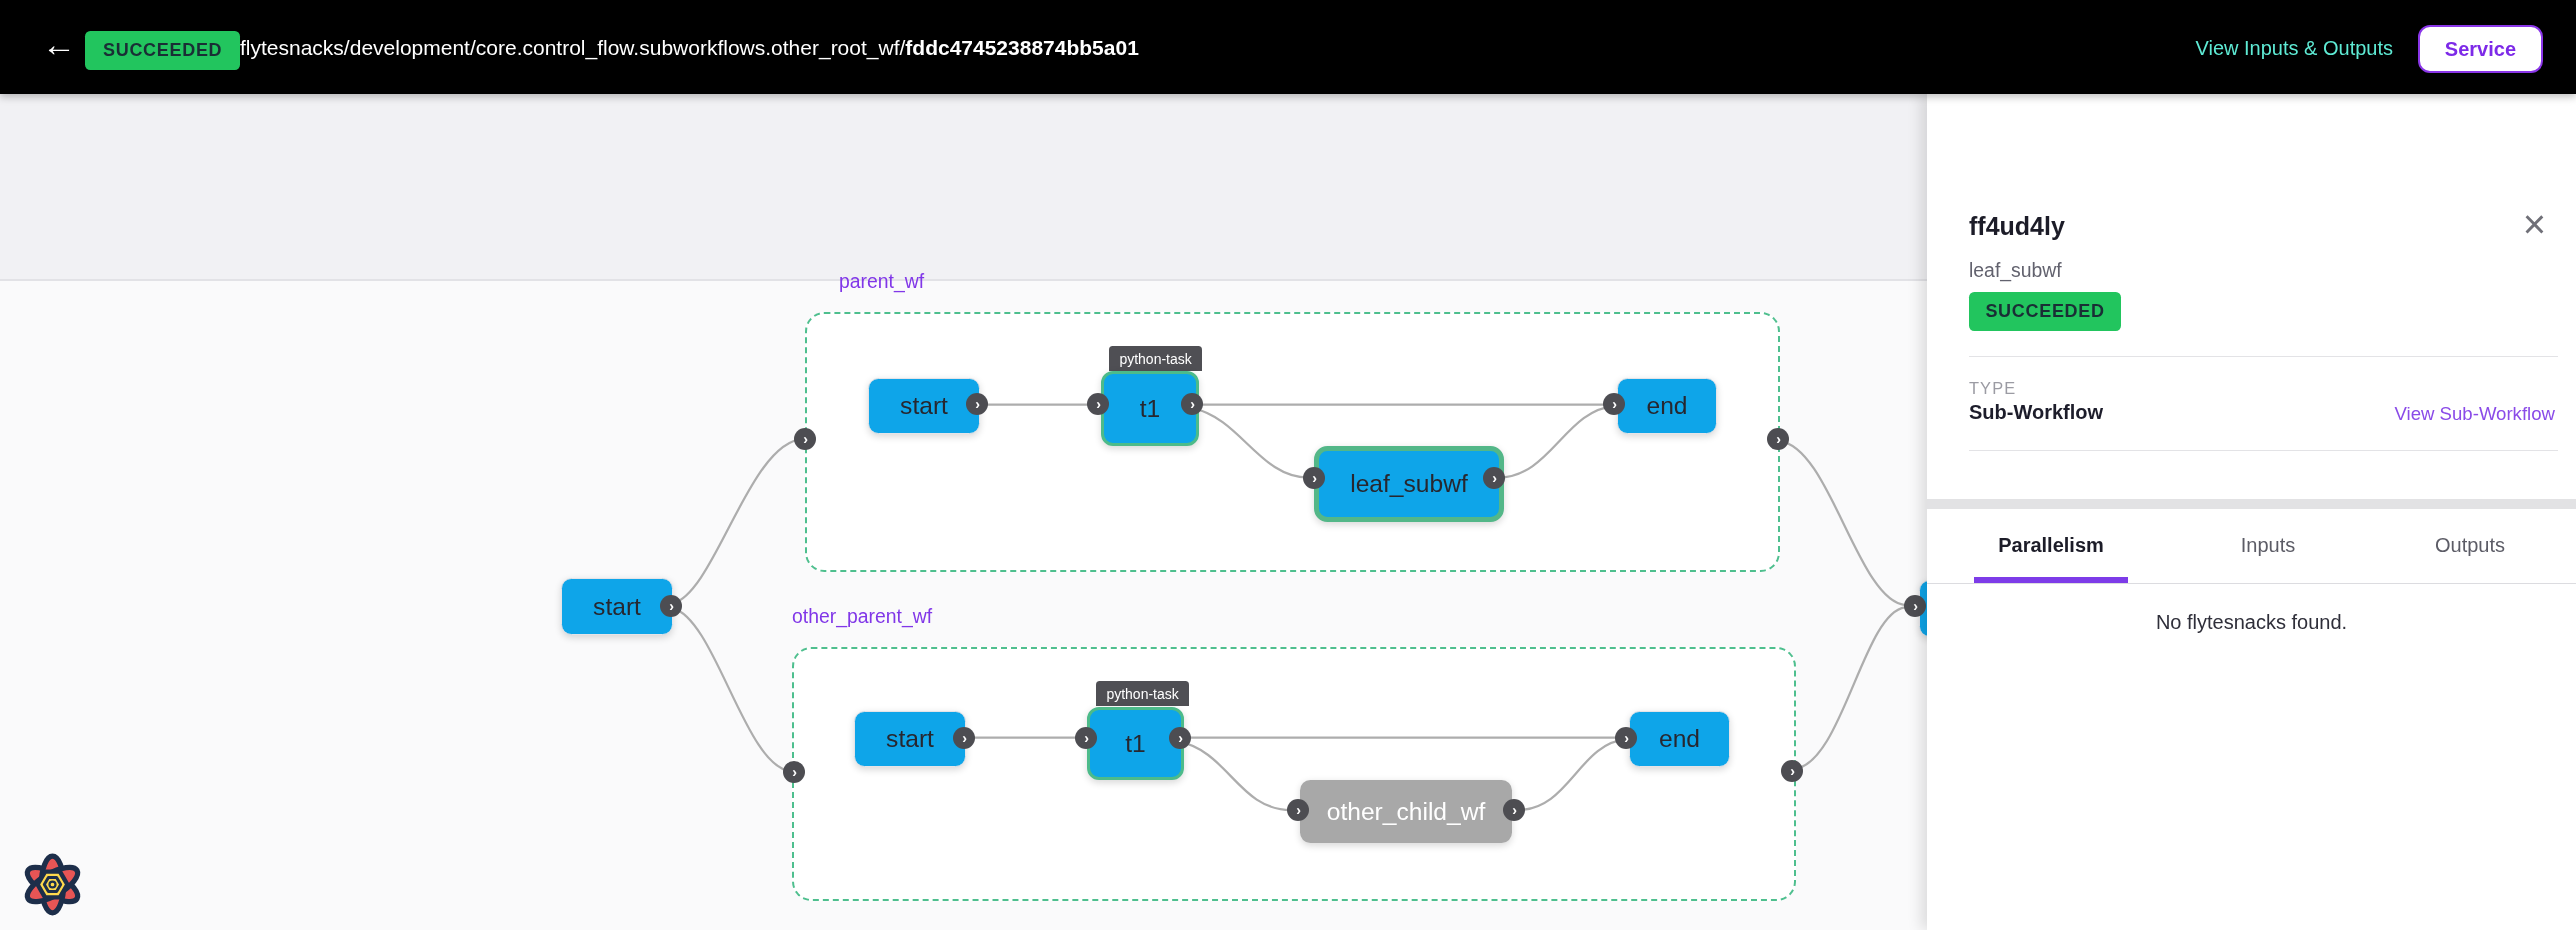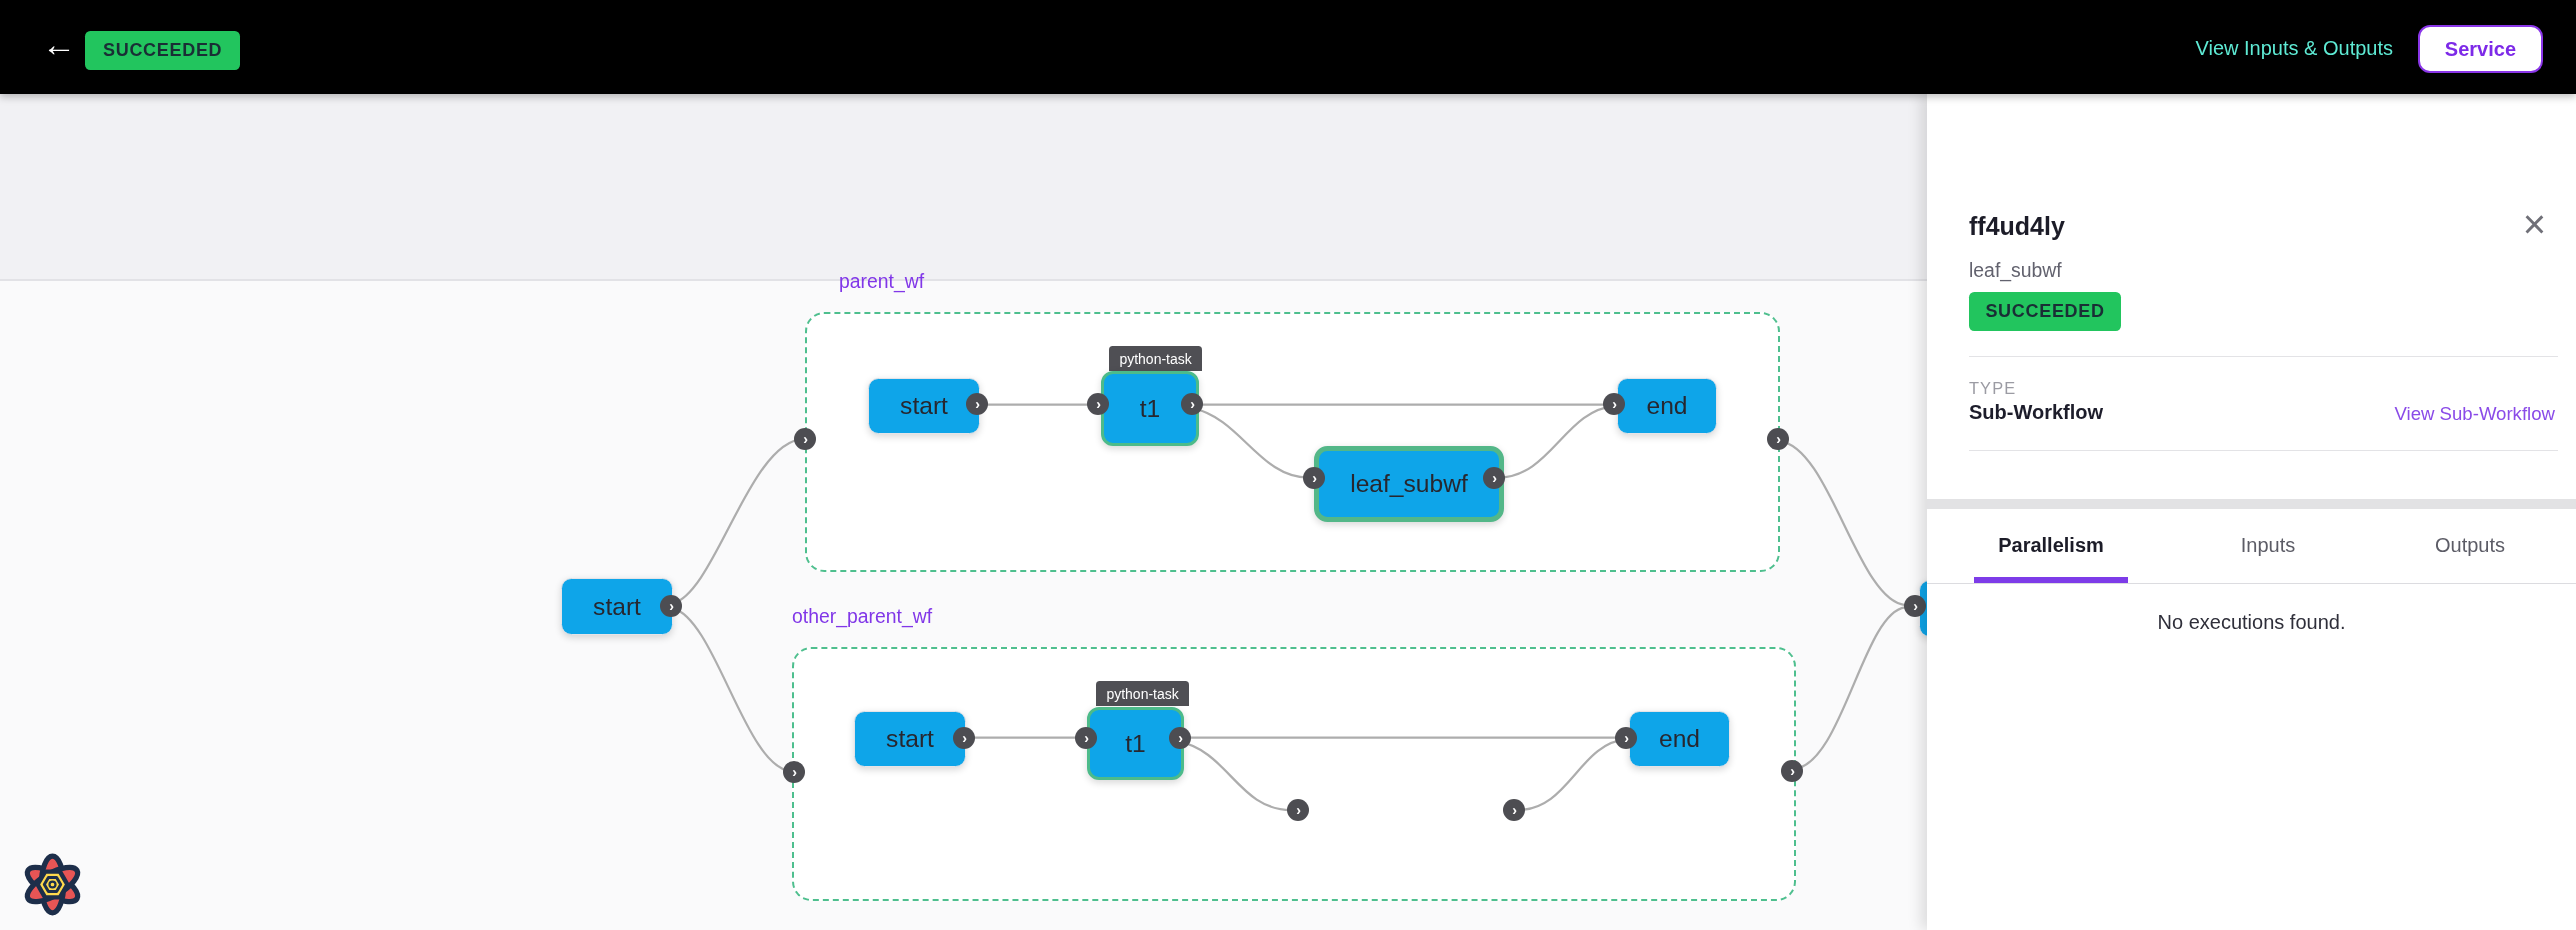--- a/index.html
+++ b/index.html
@@ -69,20 +69,21 @@
   .flower{position:absolute;left:15px;top:848px;z-index:15;cursor:pointer;}
 </style>
 </head>
 <body>
 
 <div id="app">
 
   <div class="topbar">
     <span class="back-arrow">←</span>
     <span class="badge">SUCCEEDED</span>
+    <span class="crumb"><span>flytesnacks/development/core.control_flow.subworkflows.other_root_wf/</span><b>fddc4745238874bb5a01</b></span>
     <span class="view-io">View Inputs &amp; Outputs</span>
     <button class="relaunch">Service</button>
   </div>
 
   <div class="headband"></div>
   <div class="field" style="left:49px">
     <div class="lbl">Domain</div>
     <div class="val">development</div>
   </div>
   <div class="field" style="left:233px">
@@ -160,20 +161,21 @@
 
   <div class="node" style="left:868px;top:378px;width:110px;height:54px">start</div>
   <div class="tag" style="left:1109px;top:346px">python-task</div>
   <div class="node task" style="left:1101px;top:371px;width:92px;height:69px">t1</div>
   <div class="node selected" style="left:1314px;top:446px;width:180px;height:66px">leaf_subwf</div>
   <div class="node" style="left:1617px;top:378px;width:98px;height:54px">end</div>
 
   <div class="node" style="left:854px;top:711px;width:110px;height:54px">start</div>
   <div class="tag" style="left:1096px;top:681px">python-task</div>
   <div class="node task" style="left:1087px;top:707px;width:91px;height:67px">t1</div>
+  <div class="node gray" style="left:1300px;top:780px;width:212px;height:63px">other_child_wf</div>
   <div class="node" style="left:1629px;top:711px;width:99px;height:54px">end</div>
 
   <div class="node" style="left:1919px;top:580px;width:45px;height:55px;z-index:3"></div>
 
   <div class="port" style="left:660px;top:595px">›</div>
   <div class="port" style="left:794px;top:428px">›</div>
   <div class="port" style="left:966px;top:393px">›</div>
   <div class="port" style="left:1087px;top:393px">›</div>
   <div class="port" style="left:1181px;top:393px">›</div>
   <div class="port" style="left:1303px;top:467px">›</div>
@@ -199,21 +201,21 @@
     <div class="type-label">TYPE</div>
     <div class="type-value">Sub-Workflow</div>
     <div class="view-sub">View Sub-Workflow</div>
     <div class="pdivider" style="top:356px"></div>
     <div class="grayband"></div>
     <div class="ptab active" style="left:124px">Parallelism</div>
     <div class="ptab" style="left:341px">Inputs</div>
     <div class="ptab" style="left:543px">Outputs</div>
     <div class="ptab-underline"></div>
     <div class="ptab-divider"></div>
-    <div class="empty-msg">No executions found.</div>
+    <div class="empty-msg">No flytesnacks found.</div>
   </div>
 
   <div class="flower">
     <svg width="75" height="73" viewBox="0 0 100 98">
       <g transform="translate(50,49)">
         <g fill="#e85555" stroke="#1d2e4a" stroke-width="7">
           <ellipse rx="38" ry="15" transform="rotate(30)"></ellipse>
           <ellipse rx="38" ry="15" transform="rotate(90)"></ellipse>
           <ellipse rx="38" ry="15" transform="rotate(150)"></ellipse>
         </g>

